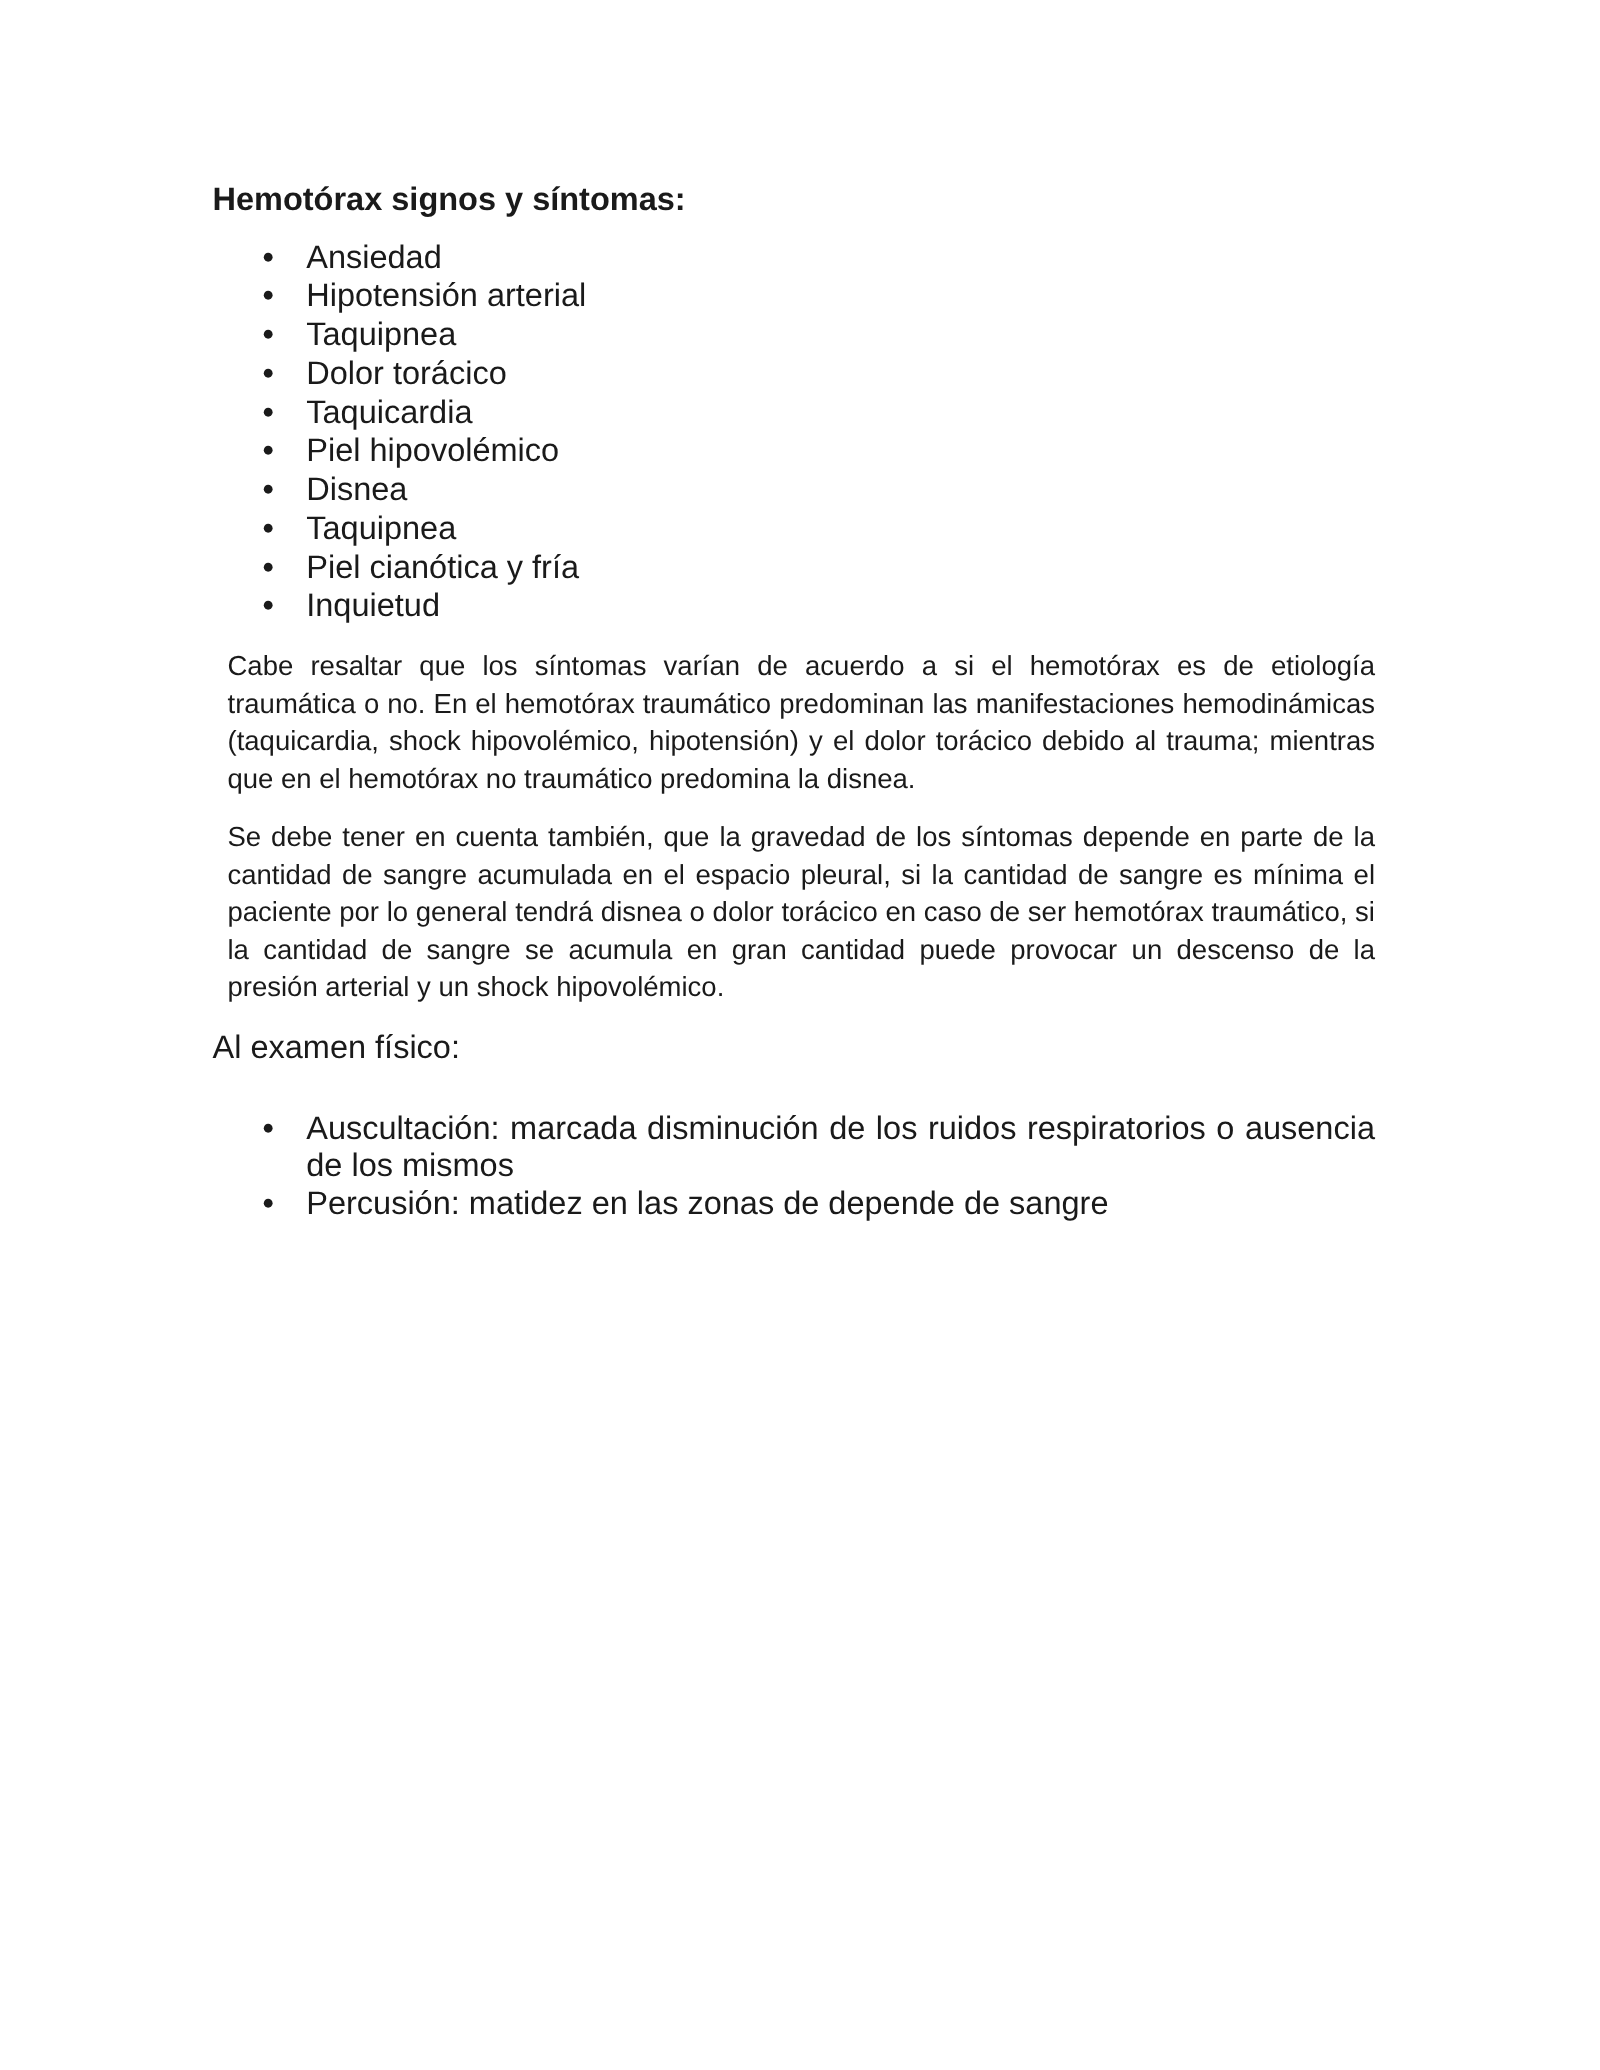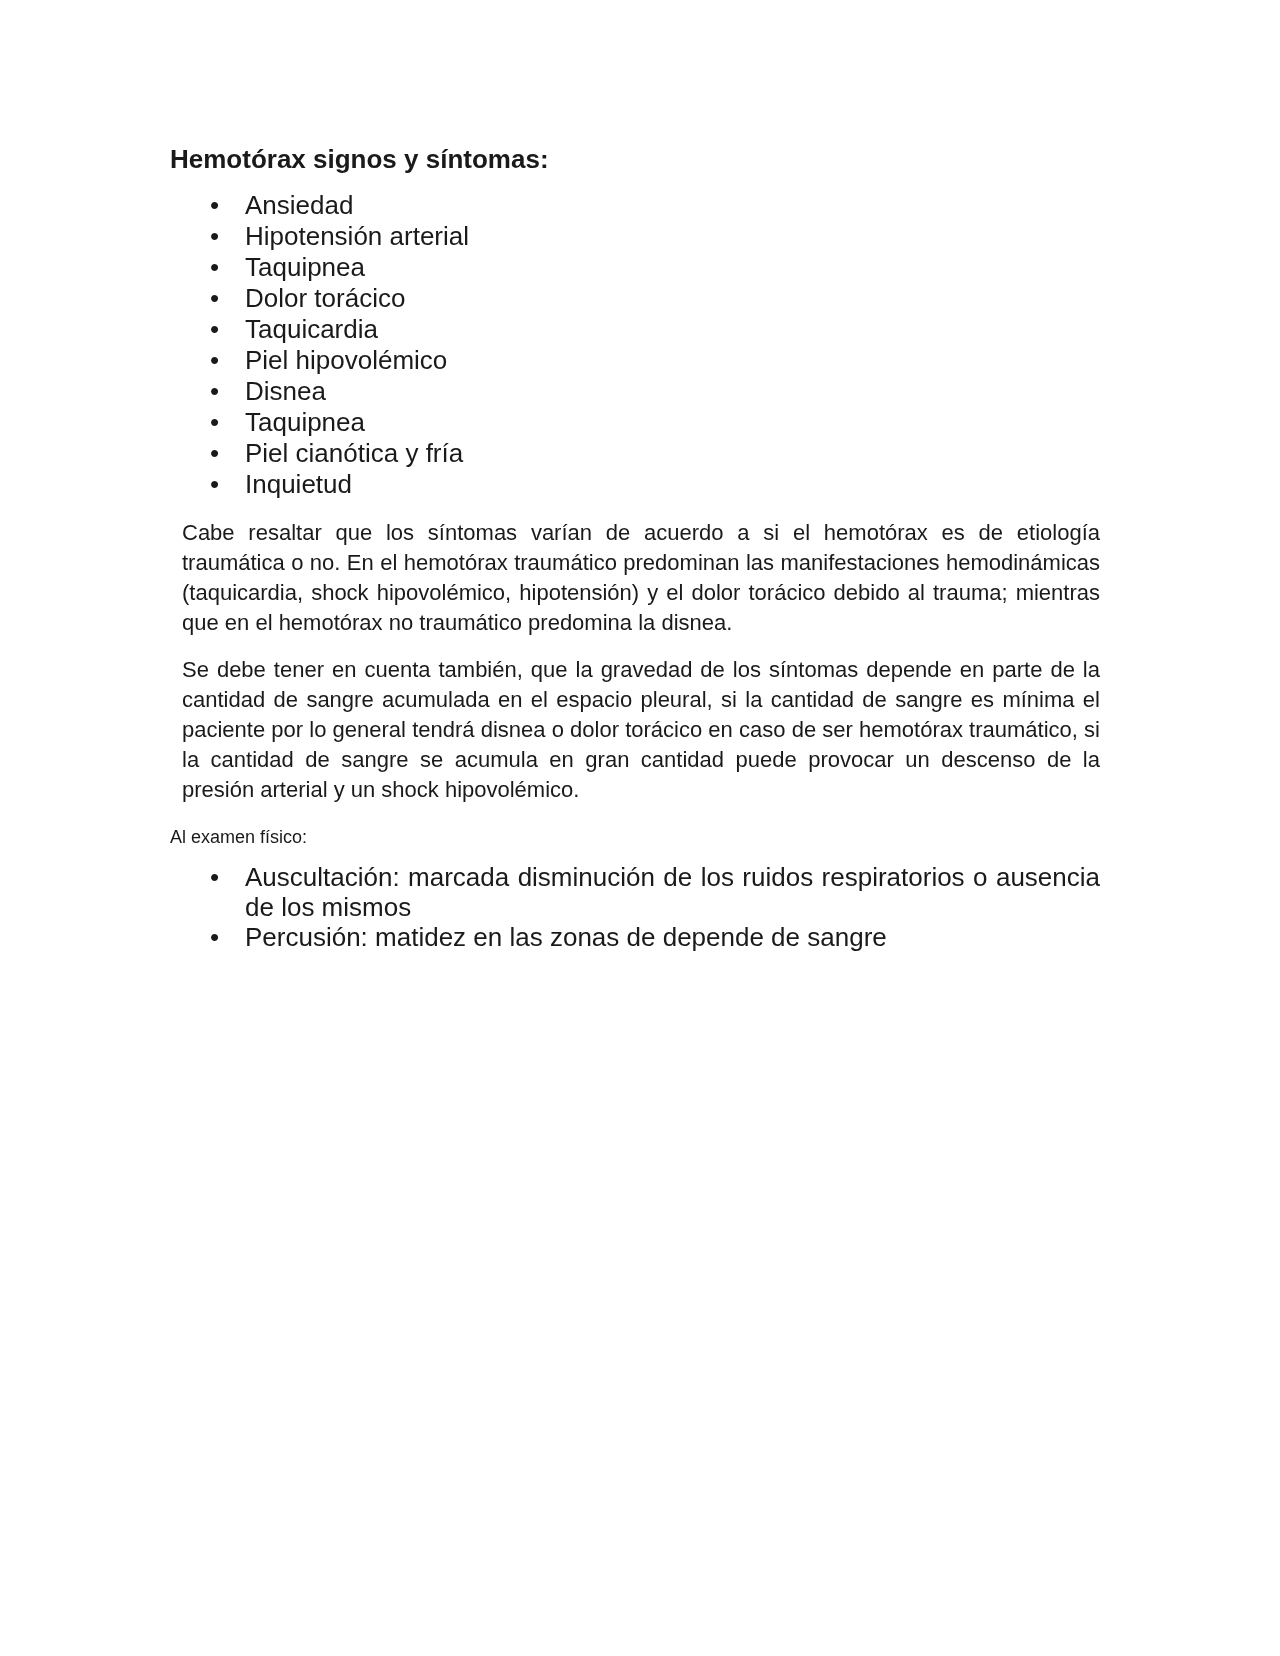--- a/index.html
+++ b/index.html
@@ -49,24 +49,24 @@
     left: 40px;
     top: 0;
   }
   p.doc-para {
     font-size: 22px;
     line-height: 30px;
     text-align: justify;
     margin: 0 0 17px 12px;
   }
   .exam-heading {
-    font-size: 18px;
+    font-size: 26px;
     line-height: 30px;
     font-weight: normal;
-    margin: 0 0 10px 0;
+    margin: 0 0 35px 0;
   }
   ul.exam-list > li {
     line-height: 30px;
     text-align: justify;
   }
 </style>
 </head>
 <body>
 
 <div class="page" style="color: rgb(26, 26, 26); background: rgb(255, 255, 255);">

